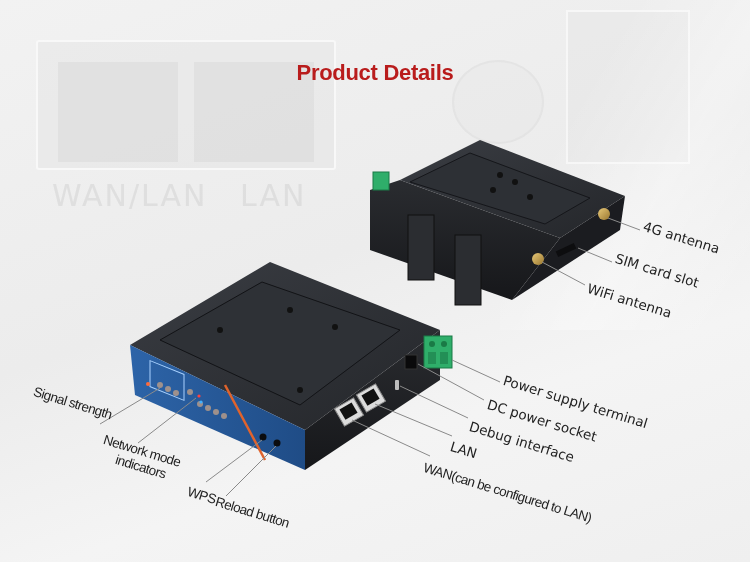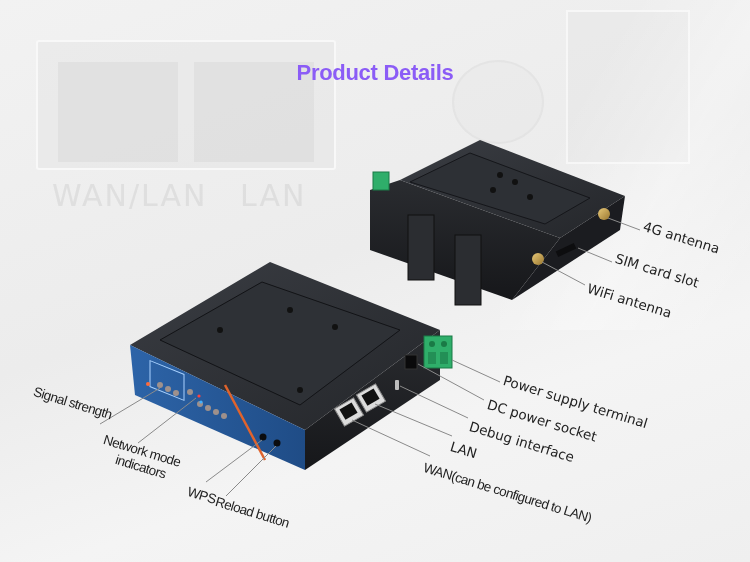--- a/index.html
+++ b/index.html
@@ -18,21 +18,21 @@
   .bg-label { position: absolute; top: 178px; font-size: 30px; color: rgba(205,205,205,0.45);
     letter-spacing: 2px; font-family: "DejaVu Sans", sans-serif; }
   .bg-knob { position: absolute; left: 452px; top: 60px; width: 88px; height: 80px; border-radius: 50%;
     border: 2px solid rgba(225,225,225,0.7); background: rgba(232,232,232,0.5); }
   .bg-panel { position: absolute; left: 566px; top: 10px; width: 120px; height: 150px;
     border: 2px solid rgba(255,255,255,0.6); background: rgba(228,228,228,0.45); }
   .bg-sweep { position: absolute; left: 500px; top: 0; width: 260px; height: 330px;
     background: linear-gradient(120deg, rgba(255,255,255,0) 30%, rgba(255,255,255,0.35) 60%, rgba(255,255,255,0) 90%); }
 
   .title { position: absolute; left: 0; width: 750px; top: 60px; text-align: center;
-    font-size: 22px; font-weight: bold; color: #8b5cf6; letter-spacing: -0.3px; }
+    font-size: 22px; font-weight: bold; color: #b91c1c; letter-spacing: -0.3px; }
 
   
   .callout { position: absolute; font-family: "DejaVu Sans", sans-serif; font-size: 13.5px;
     color: #222; white-space: nowrap; transform-origin: left top; }
   .callout.cond { font-family: "Liberation Sans Narrow", "Liberation Sans", sans-serif; letter-spacing: -0.6px; }
 
   svg.device { position: absolute; left: 0; top: 0; }
 </style>
 </head>
 <body>

